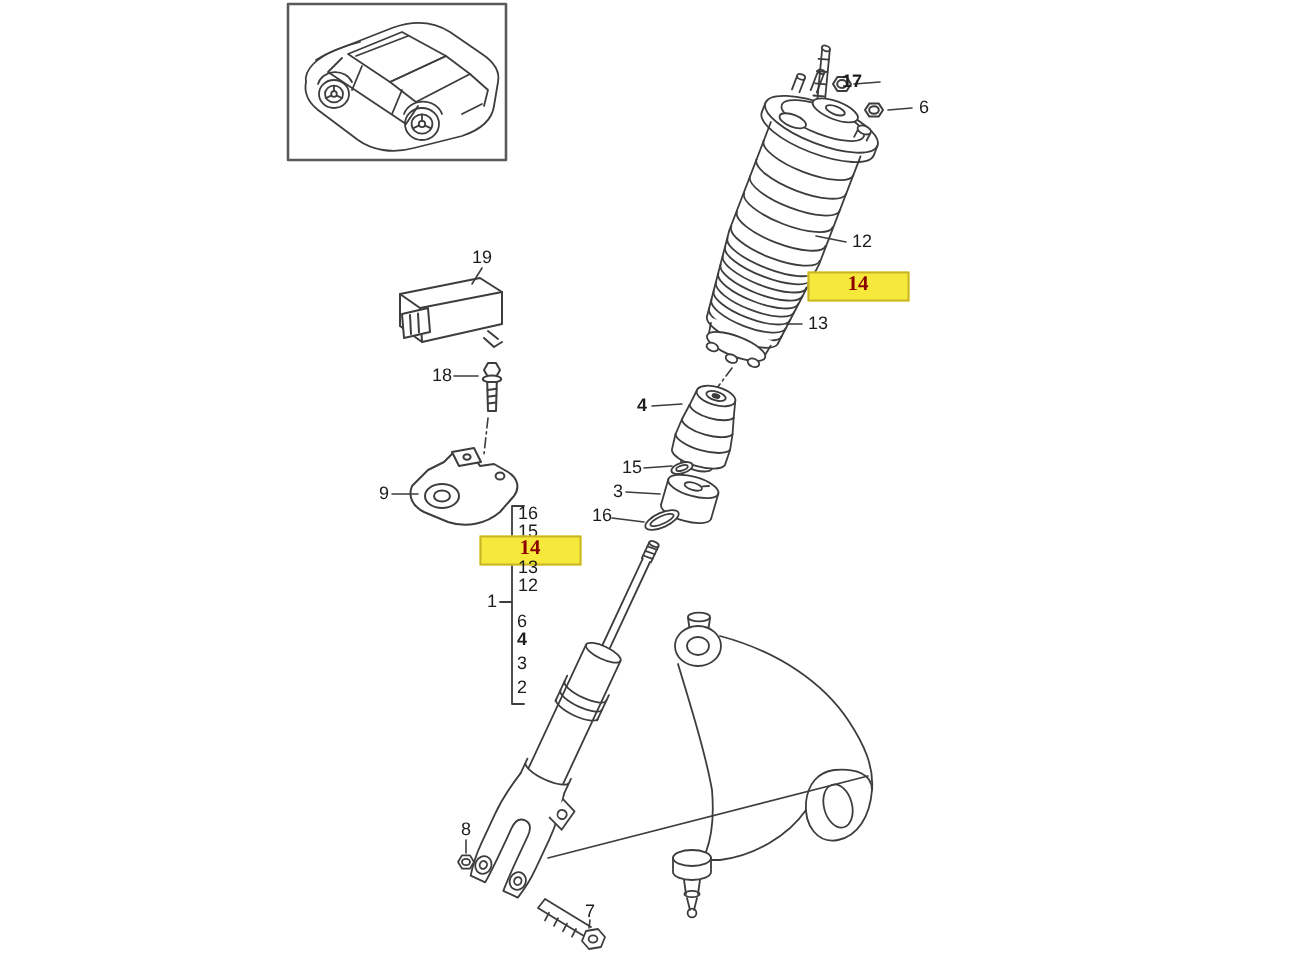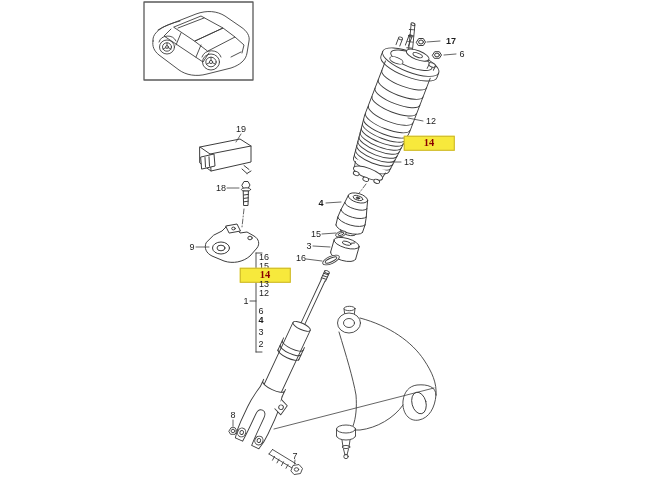--- a/index.html
+++ b/index.html
@@ -233,21 +233,21 @@
 
   <g stroke-width="0.9">
     <path d="M250,301 L256,301"></path>
     <path d="M256,253 L262,253 M256,253 L256,352 M256,352 L262,352"></path>
   </g>
 
 </g>
 </svg>
 
 <div id="callouts">
-      <div class="callout" style="left: 451px; top: 41px; color: rgb(28, 28, 28); font-weight: bold;">17</div>
+      <div class="callout" style="left: 426px; top: 41px; color: rgb(28, 28, 28); font-weight: bold;">17</div>
       <div class="callout" style="left: 462px; top: 54px; color: rgb(28, 28, 28);">6</div>
       <div class="callout" style="left: 431px; top: 121px; color: rgb(28, 28, 28);">12</div>
       <div class="callout highlight" style="left: 429px; top: 143px; color: rgb(139, 0, 0);">14</div>
       <div class="callout" style="left: 409px; top: 162px; color: rgb(28, 28, 28);">13</div>
       <div class="callout bold" style="left: 321px; top: 203px; color: rgb(28, 28, 28);">4</div>
       <div class="callout" style="left: 316px; top: 234px; color: rgb(28, 28, 28);">15</div>
       <div class="callout" style="left: 309px; top: 246px; color: rgb(28, 28, 28);">3</div>
       <div class="callout" style="left: 301px; top: 258px; color: rgb(28, 28, 28);">16</div>
       <div class="callout" style="left: 264px; top: 257px; color: rgb(28, 28, 28);">16</div>
       <div class="callout" style="left: 264px; top: 266px; color: rgb(28, 28, 28);">15</div>

